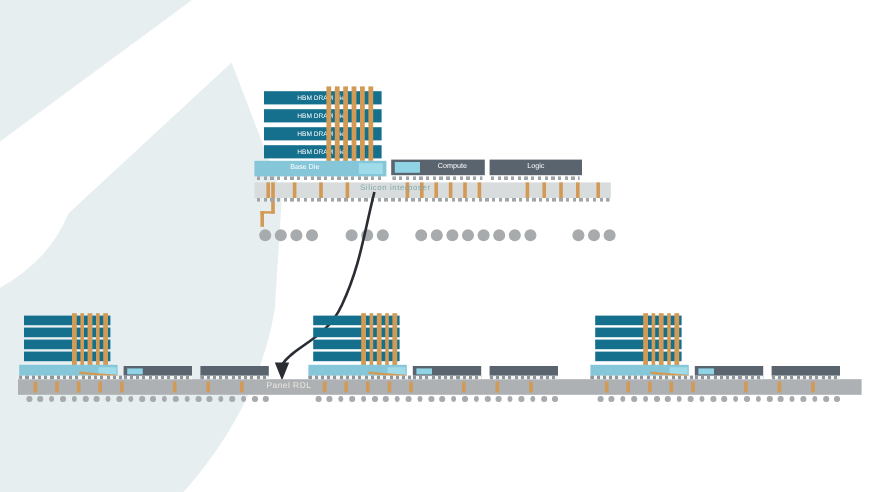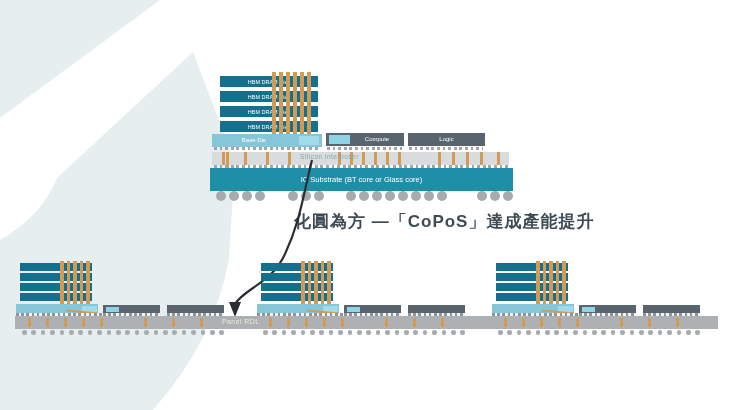--- a/index.html
+++ b/index.html
@@ -95,23 +95,20 @@
         <div class="via" style="left: 480px; top: 151.5px; width: 3px; height: 13px;"></div>
         <div class="via" style="left: 497px; top: 151.5px; width: 3px; height: 13px;"></div>
       </div>
     <div class="trace" style="left:226px;top:152px;width:3px;height:26px"></div>
     <div class="trace" style="left:217px;top:175.5px;width:12px;height:2.5px"></div>
     <div class="trace" style="left:217px;top:175.5px;width:3px;height:13px"></div>
     <div id="interposer-label">Silicon interposer</div>
 
     <div class="ubump-strip" style="left:214px;top:164.5px;width:294px;height:3px"></div>
 
-    <div class="die" style="left:210px;top:168px;width:303px;height:22.5px;background:var(--c-substrate)">
-      <span class="die-label" style="font-size:7.5px">IC Substrate (BT core or Glass core)</span>
-    </div>
     <div id="bga-balls" class="abs">
         <div class="bump" style="left: 216px; top: 190.5px; width: 10px; height: 10px;"></div>
         <div class="bump" style="left: 229px; top: 190.5px; width: 10px; height: 10px;"></div>
         <div class="bump" style="left: 242px; top: 190.5px; width: 10px; height: 10px;"></div>
         <div class="bump" style="left: 255px; top: 190.5px; width: 10px; height: 10px;"></div>
         <div class="bump" style="left: 288px; top: 190.5px; width: 10px; height: 10px;"></div>
         <div class="bump" style="left: 301px; top: 190.5px; width: 10px; height: 10px;"></div>
         <div class="bump" style="left: 314px; top: 190.5px; width: 10px; height: 10px;"></div>
         <div class="bump" style="left: 346px; top: 190.5px; width: 10px; height: 10px;"></div>
         <div class="bump" style="left: 359px; top: 190.5px; width: 10px; height: 10px;"></div>
@@ -120,21 +117,20 @@
         <div class="bump" style="left: 398px; top: 190.5px; width: 10px; height: 10px;"></div>
         <div class="bump" style="left: 411px; top: 190.5px; width: 10px; height: 10px;"></div>
         <div class="bump" style="left: 424px; top: 190.5px; width: 10px; height: 10px;"></div>
         <div class="bump" style="left: 437px; top: 190.5px; width: 10px; height: 10px;"></div>
         <div class="bump" style="left: 477px; top: 190.5px; width: 10px; height: 10px;"></div>
         <div class="bump" style="left: 490px; top: 190.5px; width: 10px; height: 10px;"></div>
         <div class="bump" style="left: 503px; top: 190.5px; width: 10px; height: 10px;"></div>
       </div>
   </div>
 
-  <div id="title">化圓為方 —「CoPoS」達成產能提升</div>
 
   <svg class="abs" width="731" height="410" style="left:0;top:0;pointer-events:none">
     <path d="M 312 160 C 303 196, 300 222, 285 254 C 272 283, 245 288, 235 304" fill="none" stroke="#2a2e33" stroke-width="2.2"></path>
     <polygon points="229,302 241,302 235,317" fill="#2a2e33"></polygon>
   </svg>
 
   <div class="abs" style="left:0;top:0;width:731px;height:410px">
     <div class="abs" style="left:15px;top:316px;width:703px;height:12.5px;background:var(--c-rdl)"></div>
     <div id="rdl-vias" class="abs">
         <div class="via" style="left: 28px; top: 317.5px; width: 2.5px; height: 9px;"></div>

